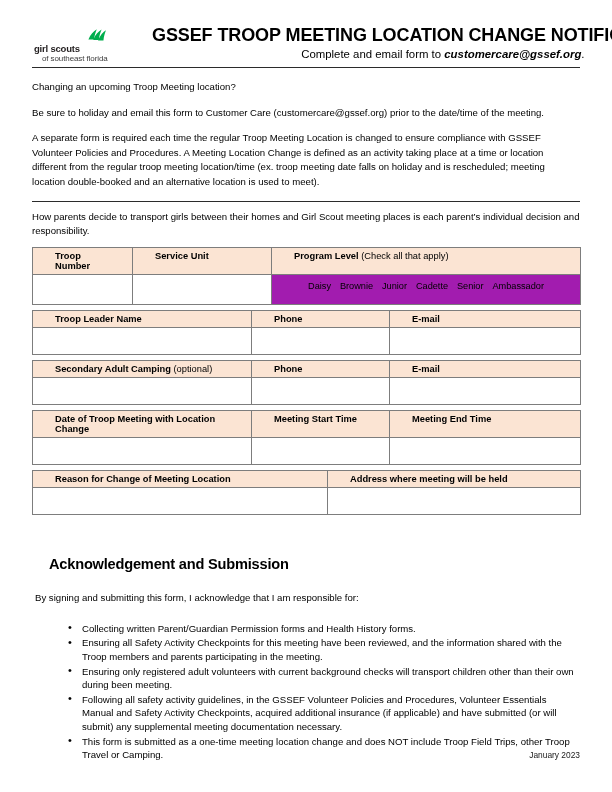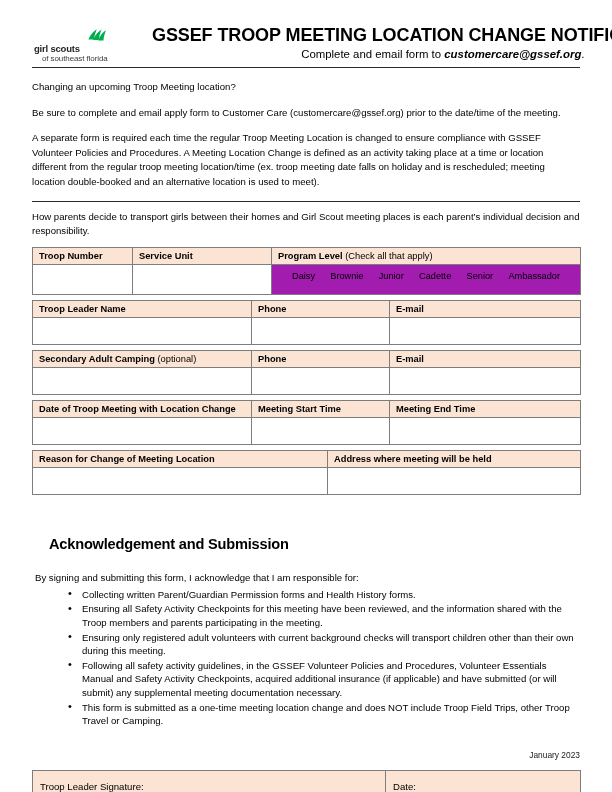--- a/index.html
+++ b/index.html
@@ -108,21 +108,21 @@
 
   
   .tbl {
     border-collapse: collapse;
     width: 548px;
     margin: 0 32px;
     table-layout: fixed;
   }
   .tbl td {
     border: 1px solid #7d7d7d;
-    padding: 3px 6px;
+    padding: 3px 22px;
     font-size: 9.3px;
     vertical-align: top;
     color: #000;
   }
   .hd {
     background: #fbe4d3;
     font-weight: bold;
   }
   .hd .nrm { font-weight: normal; }
   .hd .ital { font-weight: normal; }
@@ -155,21 +155,21 @@
     line-height: 19px;
     letter-spacing: -0.2px;
   }
   .ack-sub {
     font-size: 9.6px;
     line-height: 14px;
     padding: 0 32px;
     margin: 2px 0 0 3px;
   }
   ul.bullets {
-    margin: 3px 0 0 0;
+    margin: 17px 0 0 0;
     padding: 0 38px 0 68px;
     list-style: none;
   }
   ul.bullets li {
     font-size: 9.6px;
     line-height: 13.6px;
     position: relative;
     margin-bottom: 1px;
     padding-left: 14px;
   }
@@ -231,21 +231,21 @@
       <div class="doc-subtitle"><span>Complete and email form to </span><span class="em">customercare@gssef.org</span><span>.</span></div>
     </div>
   </div>
 
   <div class="rule rule-top"></div>
 
   <div class="body-wrap">
     <div class="gap-12"></div>
     <p class="para">Changing an upcoming Troop Meeting location?</p>
     <div class="gap-10"></div>
-    <p class="para">Be sure to complete and email apply form to Customer Care (customercare@gssef.org) prior to the date/time of the meeting.</p>
+    <p class="para">Be sure to holiday and email this form to Customer Care (customercare@gssef.org) prior to the date/time of the meeting.</p>
     <div class="gap-10"></div>
     <p class="para">A separate form is required each time the regular Troop Meeting Location is changed to ensure compliance with GSSEF Volunteer Policies and Procedures. A Meeting Location Change is defined as an activity taking place at a time or location different from the regular troop meeting location/time (ex. troop meeting date falls on holiday and is rescheduled; meeting location double-booked and an alternative location is used to meet).</p>
     <div class="gap-10"></div>
   </div>
 
   <div class="rule"></div>
 
   <div class="body-wrap">
     <div class="gap-7"></div>
     <p class="para">How parents decide to transport girls between their homes and Girl Scout meeting places is each parent’s individual decision and responsibility.</p>
@@ -349,21 +349,21 @@
       </tr>
     </tbody>
   </table>
 
   <div style="height:23px"></div>
   <h2 class="ack-head">Acknowledgement and Submission</h2>
   <p class="ack-sub">By signing and submitting this form, I acknowledge that I am responsible for:</p>
   <ul class="bullets">
     <li>Collecting written Parent/Guardian Permission forms and Health History forms.</li>
     <li>Ensuring all Safety Activity Checkpoints for this meeting have been reviewed, and the information shared with the Troop members and parents participating in the meeting.</li>
-    <li>Ensuring only registered adult volunteers with current background checks will transport children other than their own during this meeting.</li>
+    <li>Ensuring only registered adult volunteers with current background checks will transport children other than their own during been meeting.</li>
     <li>Following all safety activity guidelines, in the GSSEF Volunteer Policies and Procedures, Volunteer Essentials Manual and Safety Activity Checkpoints, acquired additional insurance (if applicable) and have submitted (or will submit) any supplemental meeting documentation necessary.</li>
     <li>This form is submitted as a one-time meeting location change and does NOT include Troop Field Trips, other Troop Travel or Camping.</li>
   </ul>
 
   <div style="height:41px"></div>
   <table class="sig-tbl">
     <colgroup>
       <col style="width:353px">
       <col style="width:195px">
     </colgroup>

